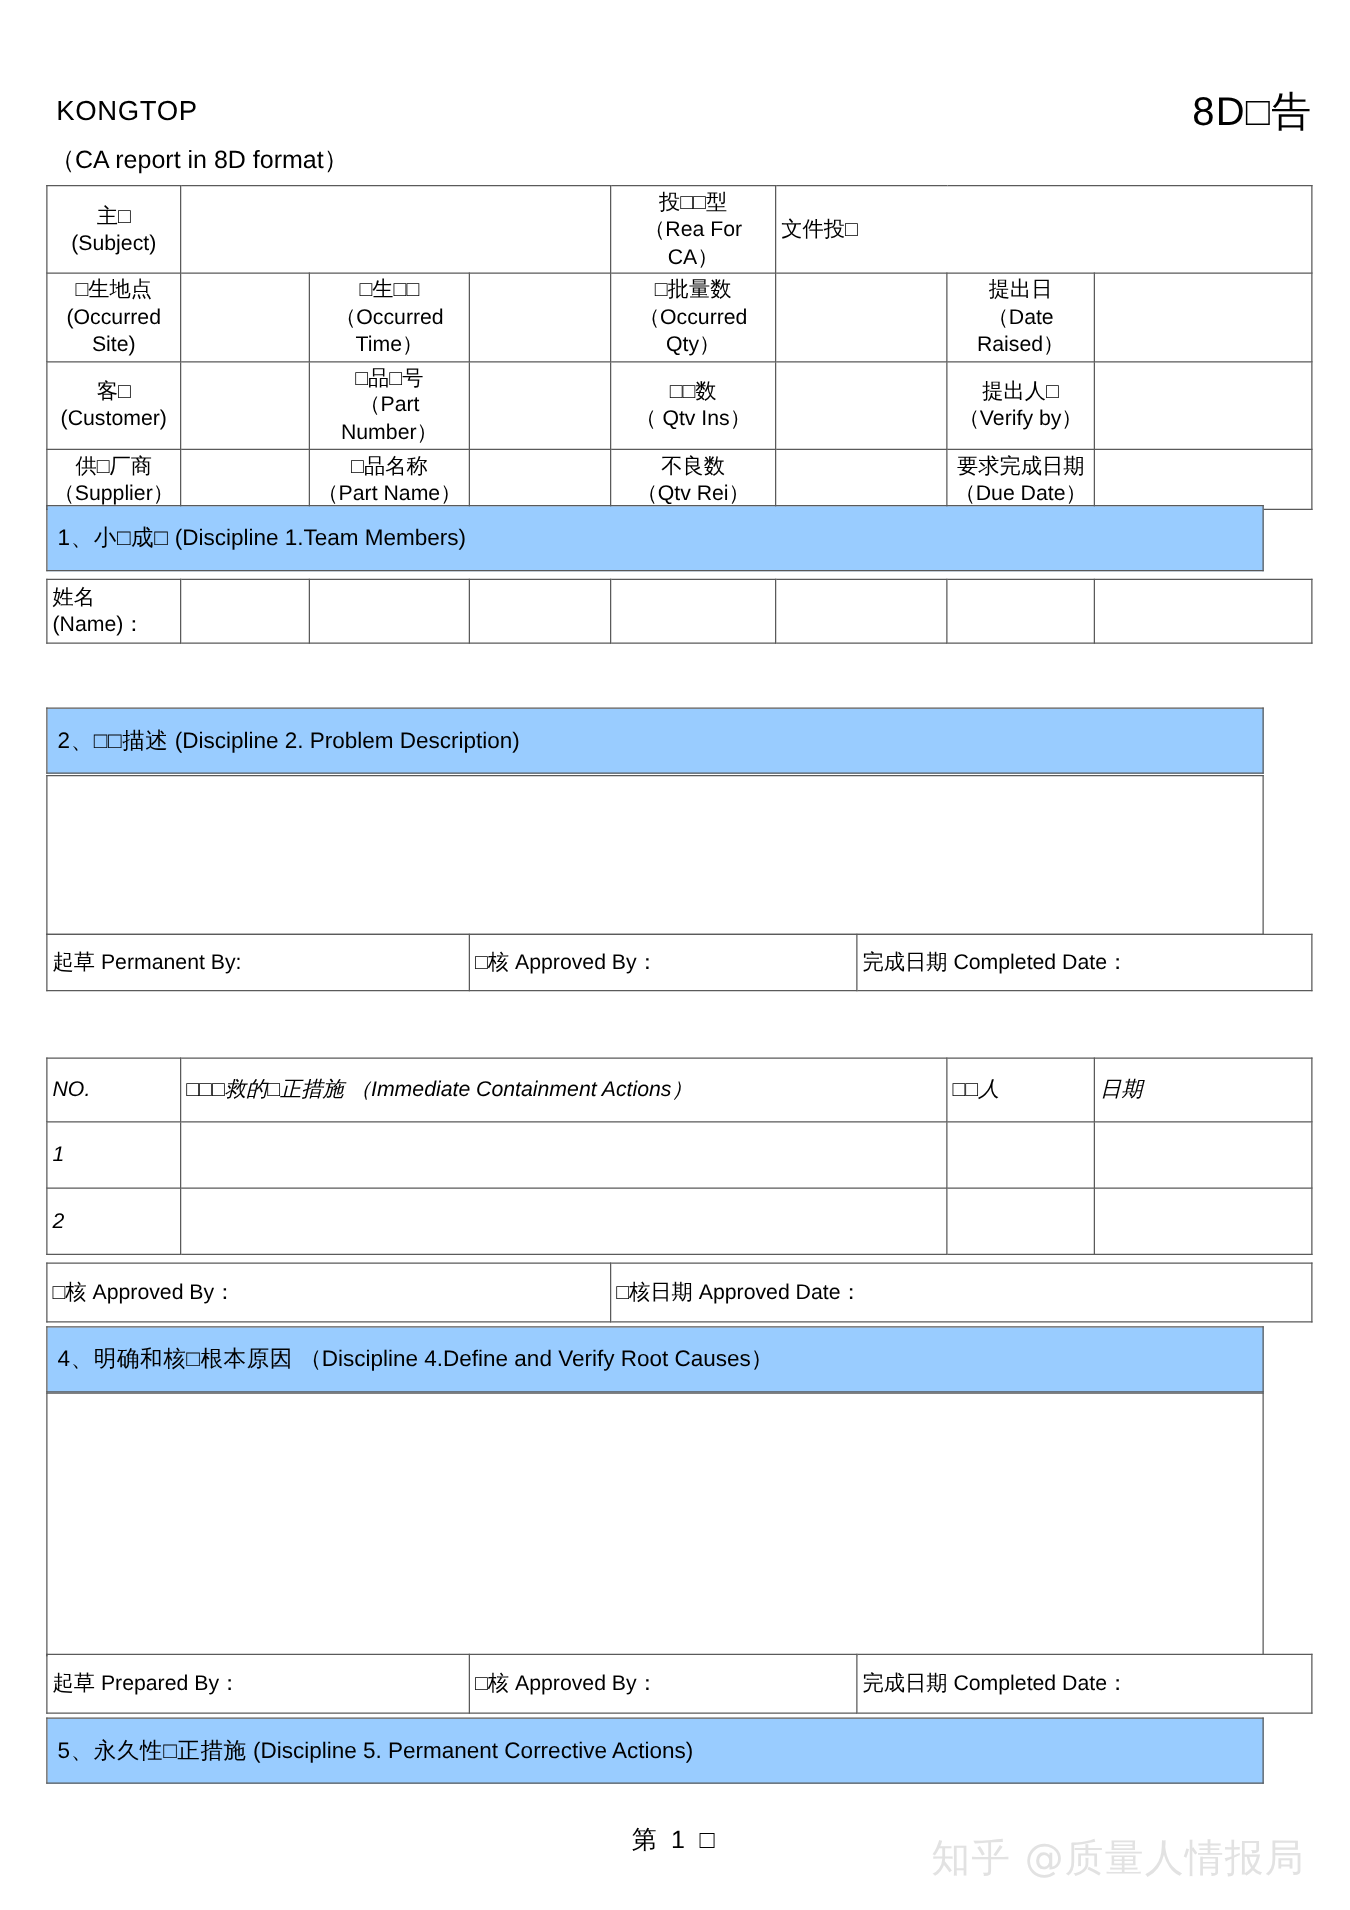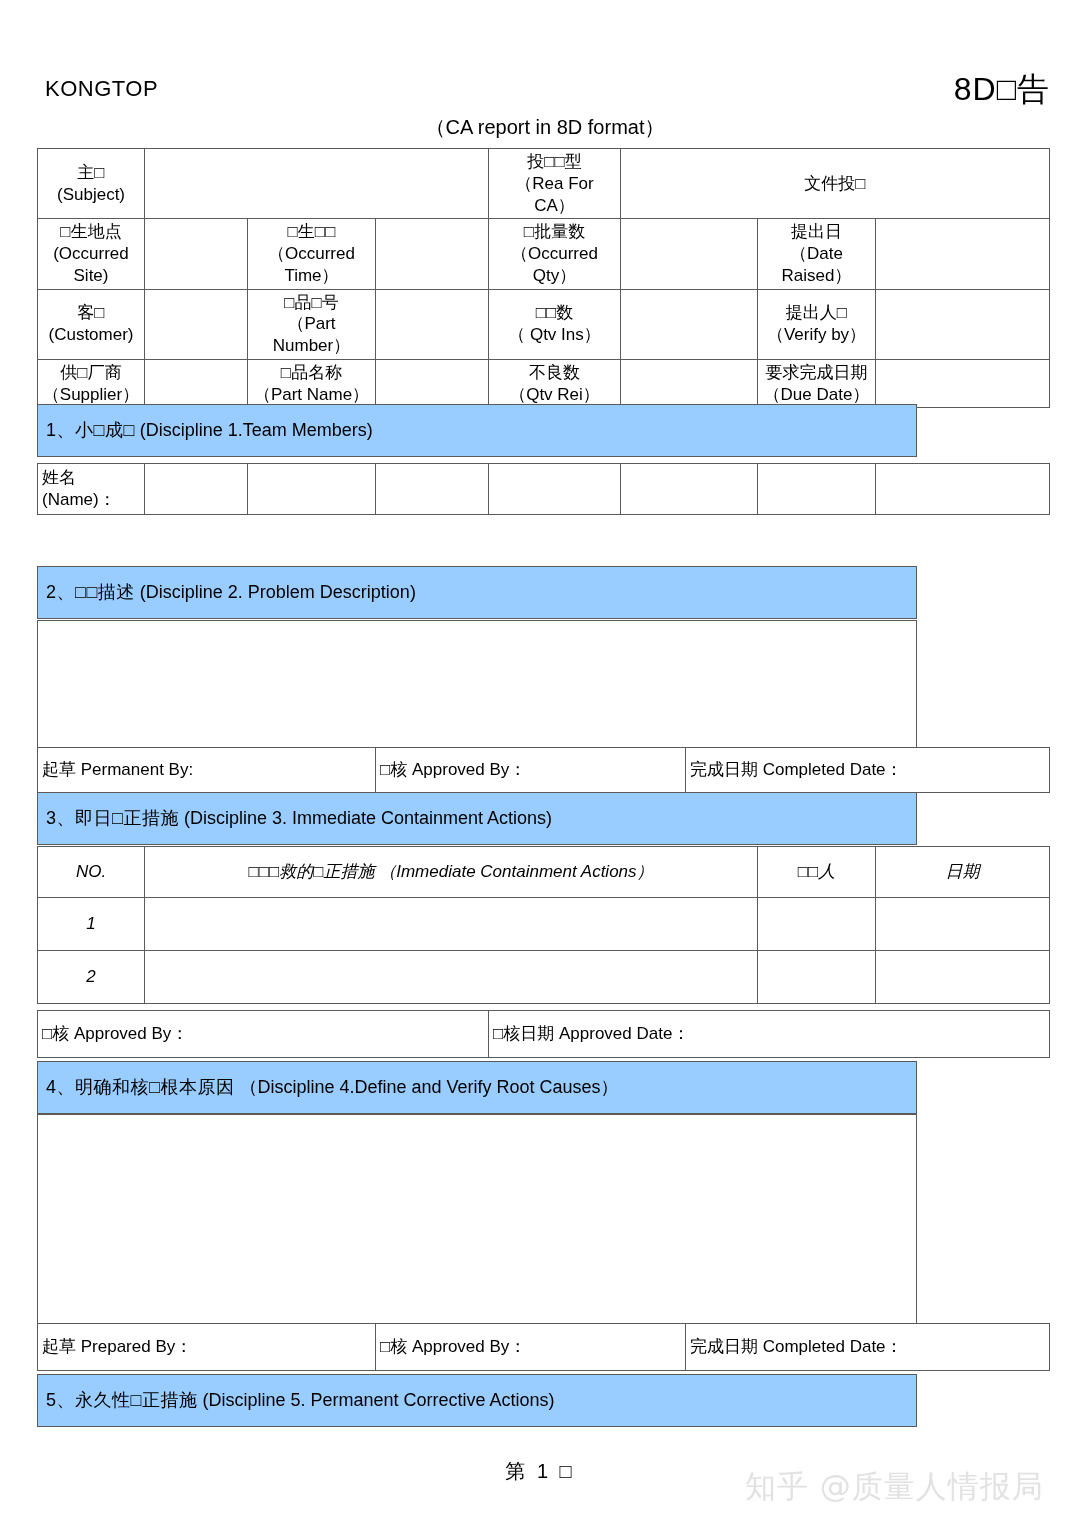--- a/index.html
+++ b/index.html
@@ -42,29 +42,28 @@
     left: 0; top: 6px;
     width: 1010px;
     text-align: right;
     font-size: 32px;
     letter-spacing: 1px;
   }
   .doc-subtitle {
     position: absolute;
     left: 0; top: 52px;
     width: 1010px;
-    text-align: center;
     font-size: 20px;
   }
 
   
   .form {
     position: absolute;
     left: 37px;
-    width: 880px;
+    width: 974px;
     border-collapse: collapse;
     table-layout: fixed;
   }
   .form td {
     border: 1px solid #5a5a5a;
     font-size: 17px;
     padding: 2px 4px;
     vertical-align: middle;
     line-height: 1.28;
     background: #ffffff;
@@ -83,21 +82,21 @@
     padding: 14px 6px 14px 8px;
     border: 1px solid #5a5a5a;
   }
   .secbar .cn { letter-spacing: 0.5px; }
   .secbar .en { }
 
   .left-lbl {
     text-align: left;
     padding-left: 7px;
   }
-  .ctr { text-align: center; }
+  .ctr { }
 
   
   .watermark {
     position: absolute;
     left: 745px;
     top: 1466px;
     font-size: 31px;
     color: #e2e2e2;
     white-space: nowrap;
     letter-spacing: 1px;
@@ -282,30 +281,20 @@
       </colgroup>
     <tbody>
         <tr>
       <td class="left-lbl" style="height:40px;">起草 Permanent By:</td>
       <td class="left-lbl">□核 Approved By：</td>
       <td class="left-lbl">完成日期 Completed Date：</td>
     </tr>
   </tbody>
     </table>
 
-  <table class="form secbar" style="top:792px;">
-    <tbody>
-        <tr>
-      <td class="left-lbl">
-        <span class="cn">3、即日□正措施</span>
-        <span class="en">(Discipline  3. Immediate Containment Actions)</span>
-      </td>
-    </tr>
-  </tbody>
-    </table>
 
   <table class="form" style="top:846px;font-style:italic;">
     <colgroup>
         <col style="width:107px">
         <col style="width:613px">
         <col style="width:118px">
         <col style="width:174px">
       </colgroup>
     <tbody>
         <tr>

